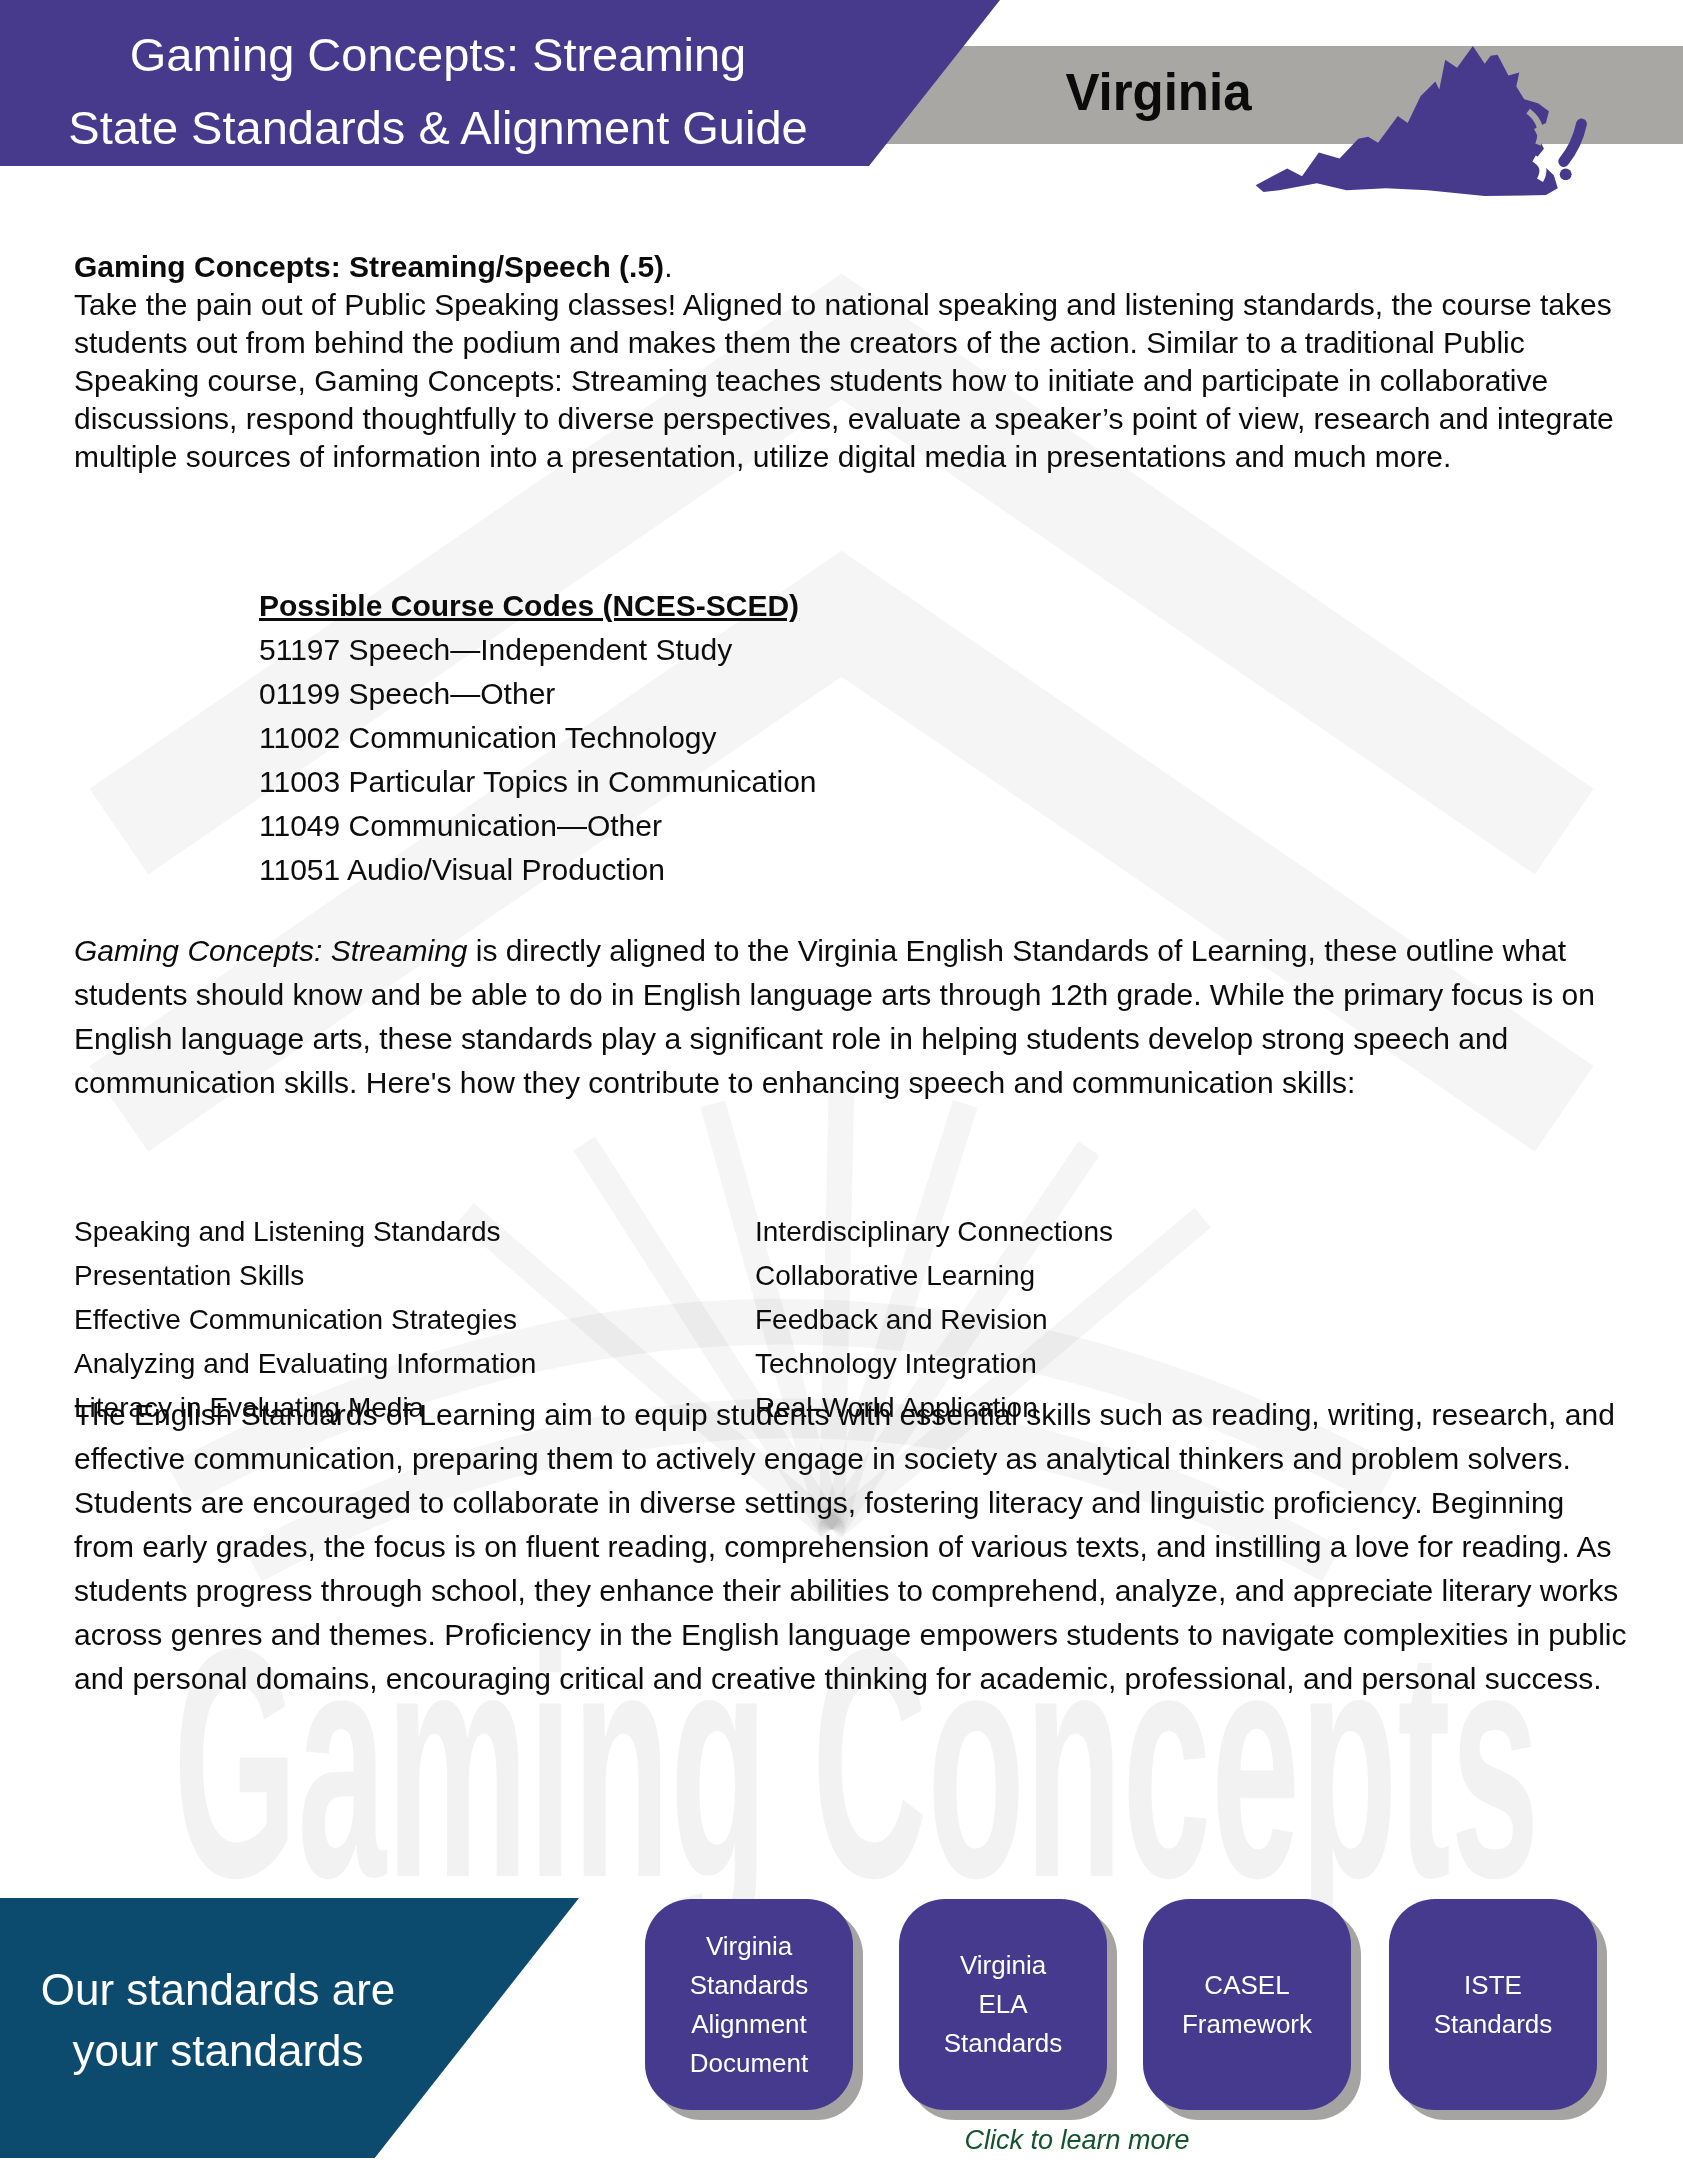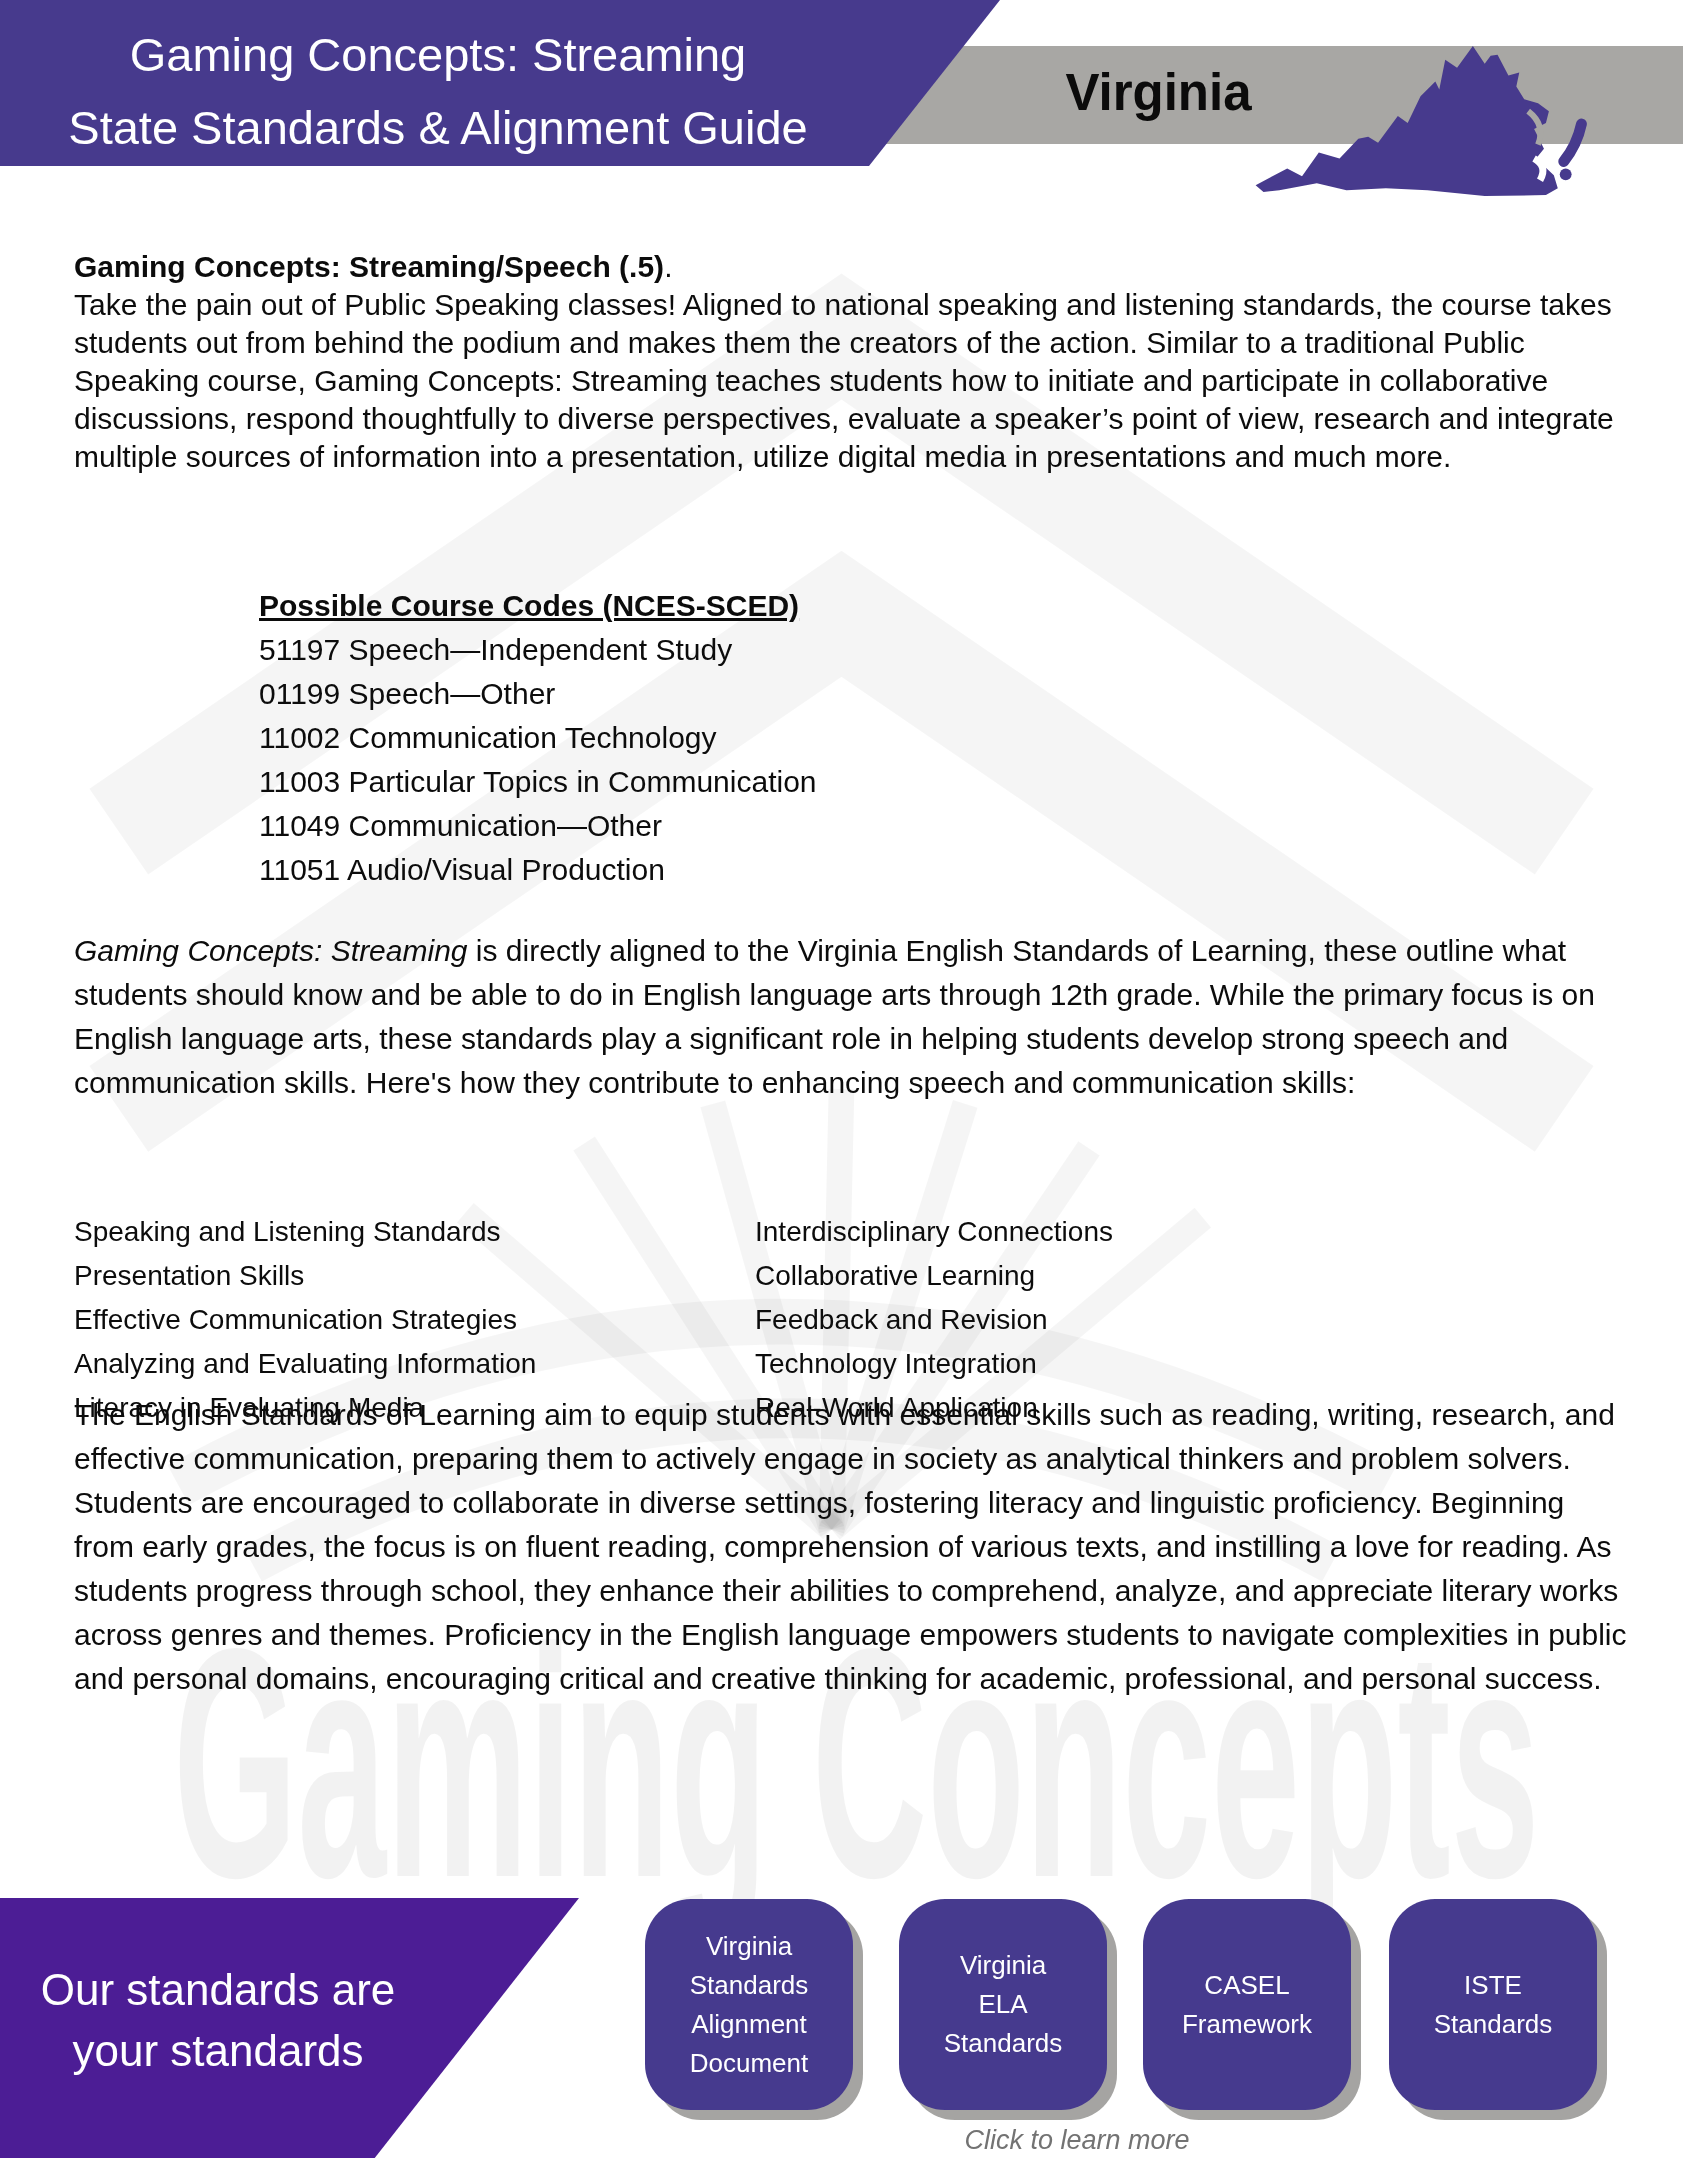--- a/index.html
+++ b/index.html
@@ -29,35 +29,35 @@
   #codes ul{margin:0;padding:0;list-style:none;}
   #aligned{top:929px;line-height:44px;}
   #aligned .ital{font-style:italic;}
   .skills-col{position:absolute;top:1210px;line-height:44px;font-size:28px;z-index:2;}
   #skills-left{left:74px;width:634px;}
   #skills-right{left:755px;width:634px;}
   .skills-col ul{margin:0;padding:0;list-style:none;}
   #standards-par{top:1393px;line-height:44px;}
   
   .wedge{
-    position:absolute;left:0;top:1898px;width:584px;height:260px;background:#4c1d95;z-index:2;
+    position:absolute;left:0;top:1898px;width:584px;height:260px;background:#0c4a6e;z-index:2;
     clip-path:polygon(0 0,579px 0,359px 280px,0 280px);
   }
   .wedge-text{position:absolute;left:10px;top:61px;width:416px;text-align:center;color:#fff;
     font-size:44px;line-height:61px;font-weight:400;}
   .link-btn{
     position:absolute;top:1899px;width:208px;height:211px;background:#463a8e;border-radius:46px;
     box-shadow:10px 10px 0 0 #a5a4a2;z-index:2;display:flex;align-items:center;justify-content:center;
     border:none;cursor:pointer;
   }
   .btn-label{white-space:pre-line;text-align:center;color:#ffffff;font-size:26px;line-height:39px;
     font-family:"Liberation Sans","DejaVu Sans",sans-serif;}
   #btn-0{left:645px;} #btn-1{left:899px;} #btn-2{left:1143px;} #btn-3{left:1389px;}
   .caption{position:absolute;left:1077px;top:2125px;transform:translateX(-50%);
-    font-style:italic;font-size:27px;color:#737373;z-index:2;white-space:nowrap;}
+    font-style:italic;font-size:27px;color:#14532d;z-index:2;white-space:nowrap;}
 </style>
 </head>
 <body>
 
 <div id="page">
 
   <svg id="watermark" width="1683" height="2178" viewBox="0 0 1700 2200">
     <g stroke="#000000" stroke-opacity="0.040" fill="none">
       <path d="M 120 840 L 850 340 L 1580 840" stroke-width="105"></path>
       <path d="M 120 1120 L 850 620 L 1580 1120" stroke-width="105"></path>

